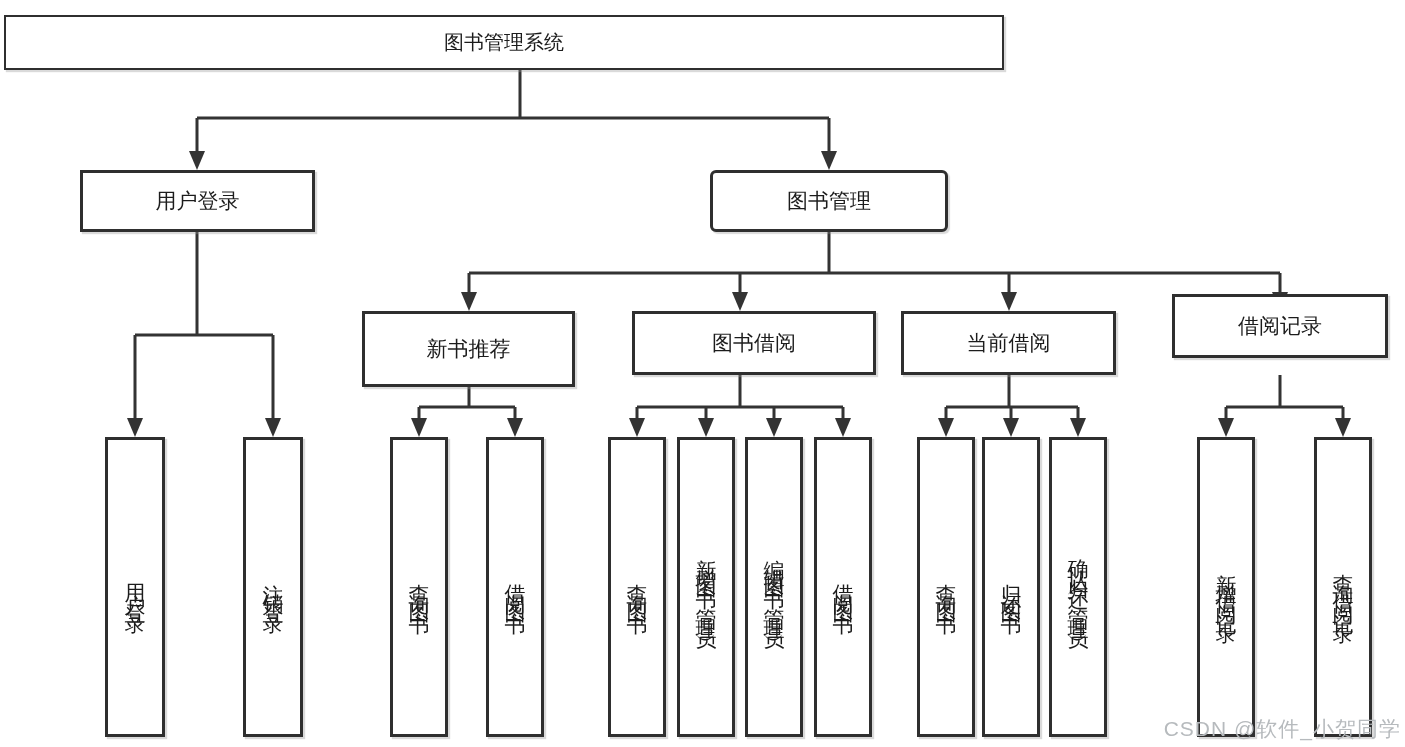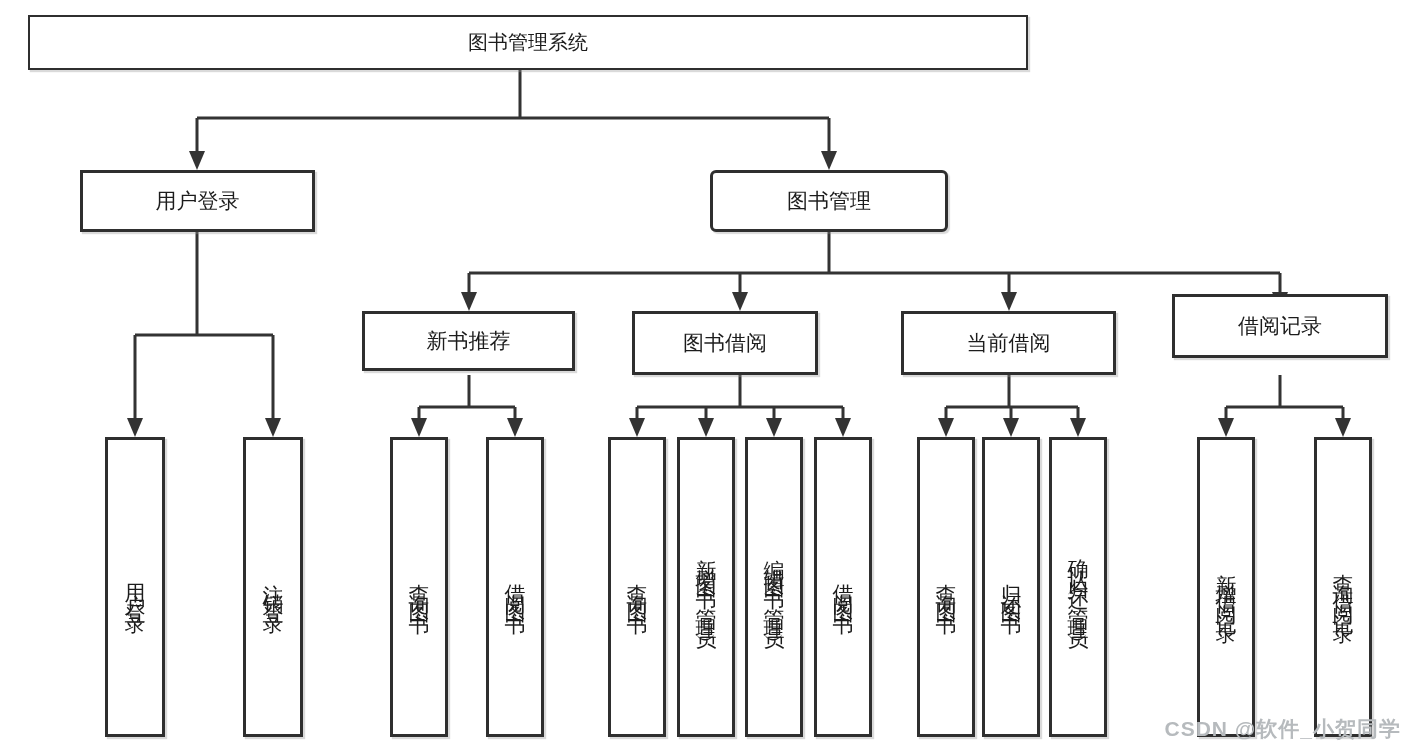--- a/index.html
+++ b/index.html
@@ -34,21 +34,20 @@
   }
   .node span{display:block;}
   .watermark{
     position:absolute;
     right:4px;top:715px;
     font-size:21px;
     color:#b6babd;
     letter-spacing:1px;
     z-index:3;
     white-space:nowrap;
-    font-weight:bold;
   }
 </style>
 </head>
 <body>
 
 <div class="canvas">
 
   <svg class="wires" width="1405" height="747" viewBox="0 0 1405 747">
     <g>
       <path class="wire" d="M520 70 V118 M197 118 H829 M197 118 V152 M829 118 V152"></path>
@@ -85,35 +84,35 @@
       <polygon class="arrowhead" points="1003,418 1019,418 1011,437"></polygon>
       <polygon class="arrowhead" points="1070,418 1086,418 1078,437"></polygon>
     </g>
     <g>
       <path class="wire" d="M1280 375 V407 M1226 407 H1343 M1226 407 V419 M1343 407 V419"></path>
       <polygon class="arrowhead" points="1218,418 1234,418 1226,437"></polygon>
       <polygon class="arrowhead" points="1335,418 1351,418 1343,437"></polygon>
     </g>
   </svg>
 
-  <div class="node root" style="left:28px;top:15px;width:1000px;height:55px;">
+  <div class="node root" style="left:4px;top:15px;width:1000px;height:55px;">
     <span>图书管理系统</span>
   </div>
 
   <div class="node branch" style="left:80px;top:170px;width:235px;height:62px;">
     <span>用户登录</span>
   </div>
   <div class="node branch" style="left:710px;top:170px;width:238px;height:62px;border-radius:6px;">
     <span>图书管理</span>
   </div>
 
-  <div class="node branch" style="left:362px;top:311px;width:213px;height:60px;">
+  <div class="node branch" style="left:362px;top:311px;width:213px;height:76px;">
     <span>新书推荐</span>
   </div>
-  <div class="node branch" style="left:632px;top:311px;width:186px;height:64px;">
+  <div class="node branch" style="left:632px;top:311px;width:244px;height:64px;">
     <span>图书借阅</span>
   </div>
   <div class="node branch" style="left:901px;top:311px;width:215px;height:64px;align-items:center;">
     <span>当前借阅</span>
   </div>
   <div class="node branch" style="left:1172px;top:294px;width:216px;height:64px;">
     <span>借阅记录</span>
   </div>
 
   <div class="node leaf" style="left:105px;top:437px;width:60px;height:300px;">

